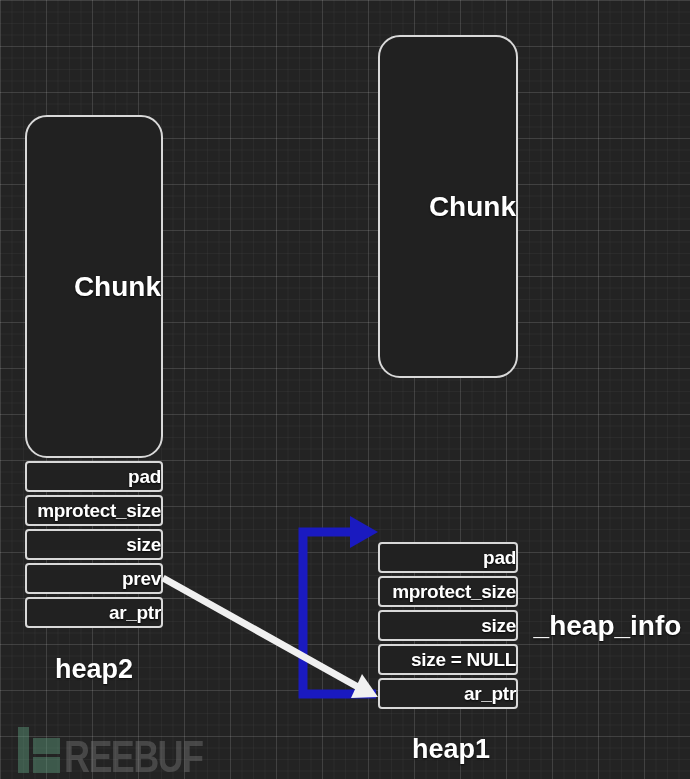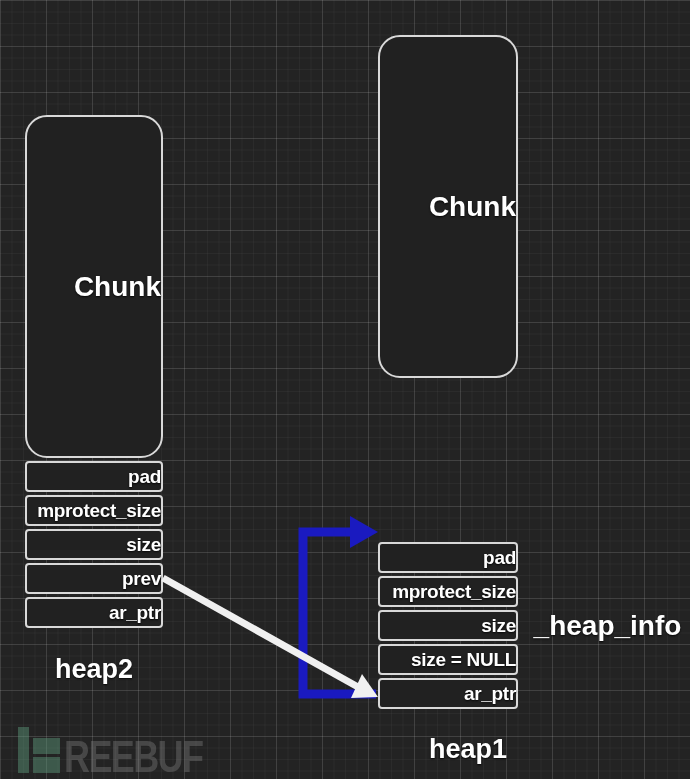--- a/index.html
+++ b/index.html
@@ -103,21 +103,21 @@
   </div>
   <div class="box row" style="left:378px; top:610px; width:140px;">
     <span>size</span>
   </div>
   <div class="box row" style="left:378px; top:644px; width:140px;">
     <span>size = NULL</span>
   </div>
   <div class="box row" style="left:378px; top:678px; width:140px;">
     <span>ar_ptr</span>
   </div>
-  <div class="caption" style="left:398px; top:734px; width:140px;">heap1</div>
+  <div class="caption" style="left:381px; top:734px; width:140px;">heap1</div>
 
   <div class="caption" style="left:530px; top:610px; width:155px; text-align:center; font-size:28px;">_heap_info</div>
 
   <svg class="overlay" width="690" height="779" viewBox="0 0 690 779">
 
     <polyline points="376,694 303,694 303,532 352,532" fill="none" stroke-width="9" stroke="#1a1ac0"></polyline>
     <polygon points="378,532 350,516 350,548" fill="#1a1ac0"></polygon>
 
     <line x1="163" y1="578" x2="358" y2="687" stroke-width="7" stroke="#f0f0f0"></line>
     <polygon points="378,697 351,698 362,674" fill="#f0f0f0"></polygon>

